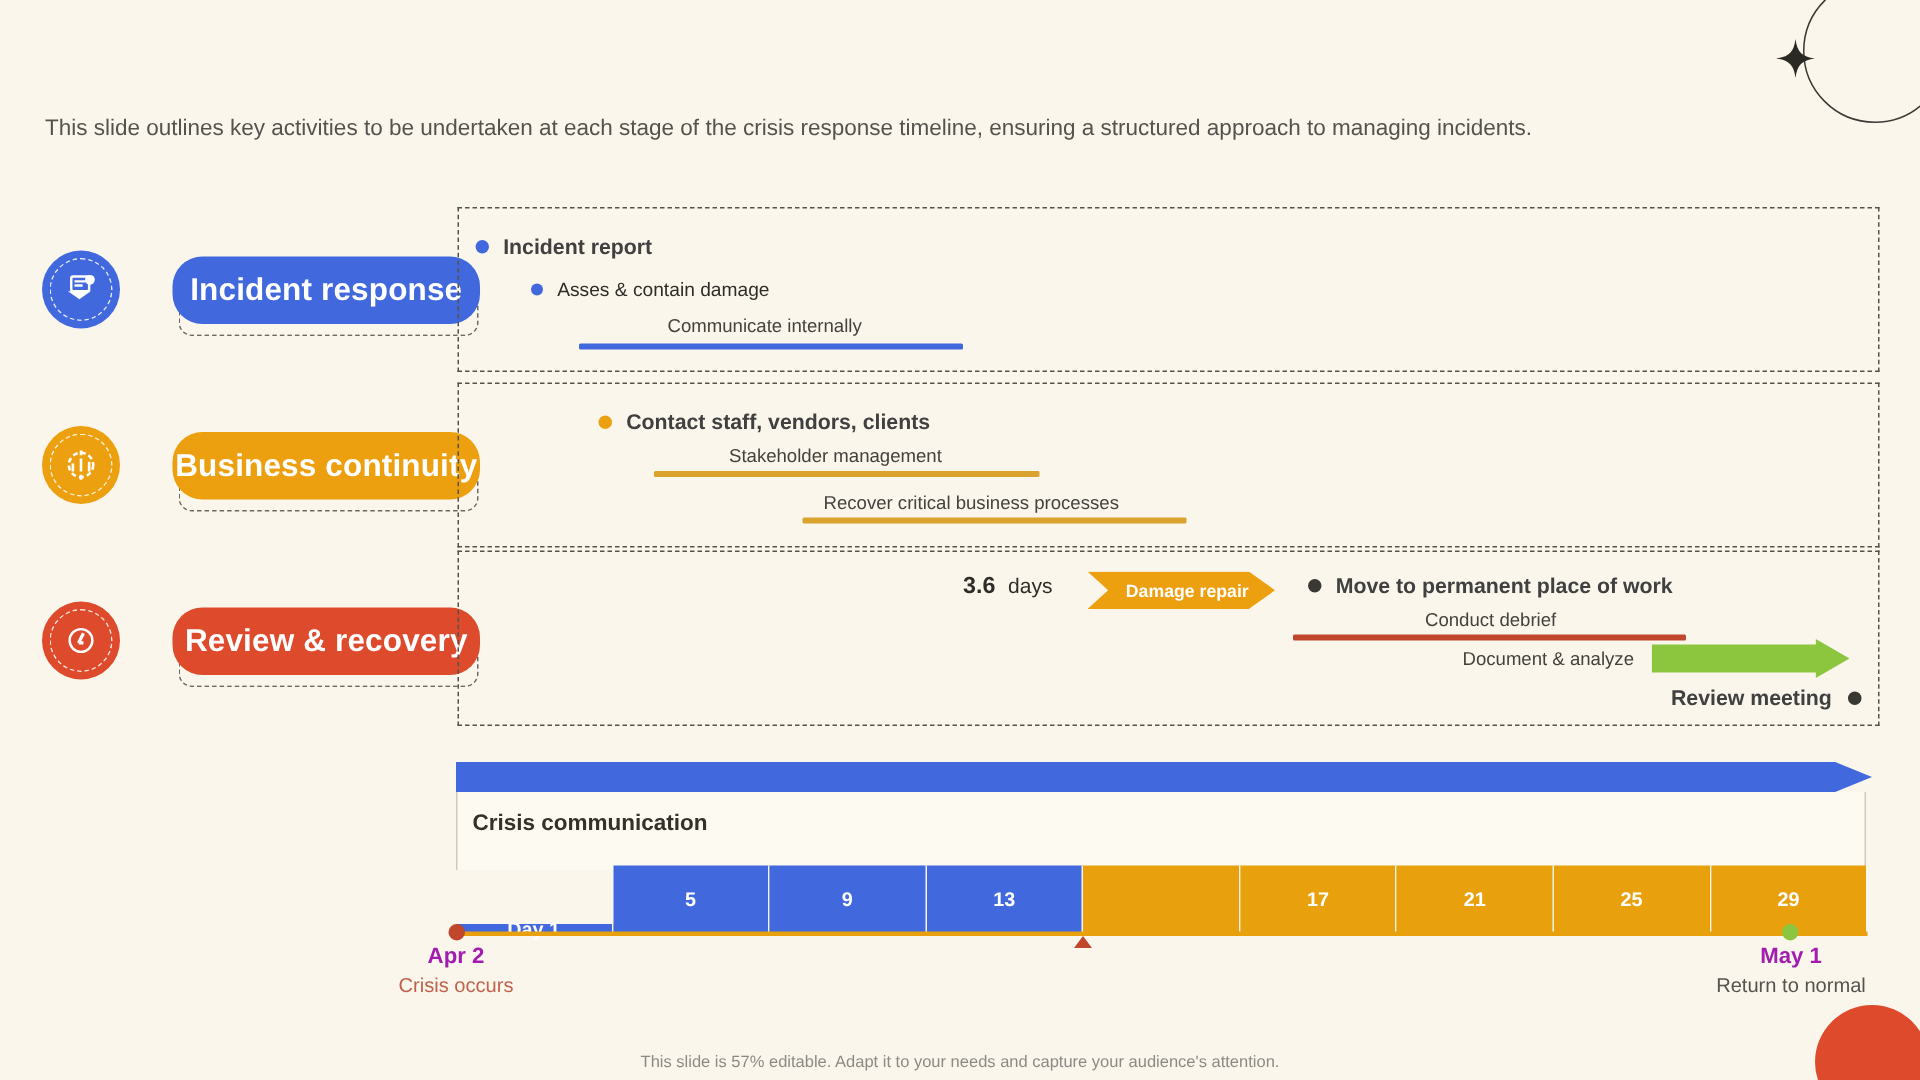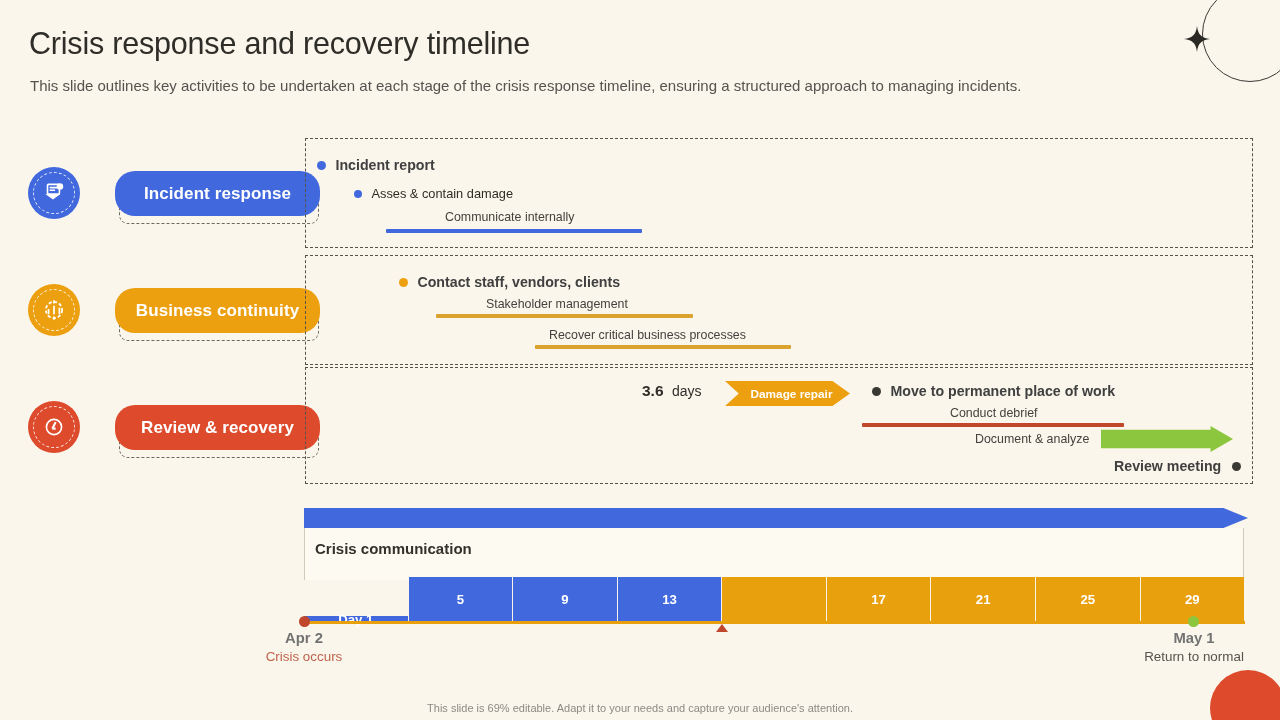--- a/index.html
+++ b/index.html
@@ -55,21 +55,21 @@
   }
   .cat-icon svg { position: relative; z-index: 2; }
   .chip-wrap { position: absolute; left: 62px; top: 4px; width: 208px; height: 45px; }
   .chip-ghost {
     position: absolute; left: 29px; top: 9px; width: 200px; height: 44px;
     border: 1.4px dashed #6b6963; border-radius: 9px; background: transparent;
   }
   .chip {
     position: absolute; left: 25px; top: 0; width: 205px; height: 45px;
     border-radius: 20px; display: flex; align-items: center; justify-content: center;
-    color: #fff; font-size: 17px; font-weight: bold; letter-spacing: .1px;
+    color: #fff; font-size: 21px; font-weight: bold; letter-spacing: .1px;
   }
 
   
   .row {
     position: absolute; left: 305px; width: 948px;
     border: 1.4px dashed #555249; background: transparent;
   }
   .bullet { display: inline-block; width: 9px; height: 9px; border-radius: 50%; vertical-align: middle; }
   .line-item { position: absolute; white-space: nowrap; }
   .li-title { font-size: 14.2px; font-weight: bold; color: #404040; }
@@ -113,37 +113,36 @@
   }
   .tl-cell:last-child { border-right: none; }
   .tl-base { position: absolute; left: 304px; top: 621px; width: 941px; height: 3px; background: #e8a00d; }
   .dot-marker { position: absolute; width: 11px; height: 11px; border-radius: 50%; }
   .tri-marker {
     position: absolute; width: 0; height: 0;
     border-left: 6px solid transparent; border-right: 6px solid transparent;
     border-bottom: 8px solid #c0462c;
   }
   .date-block { position: absolute; text-align: center; white-space: nowrap; }
-  .date-main { font-size: 14.8px; font-weight: bold; color: #737373; }
+  .date-main { font-size: 14.8px; font-weight: bold; color: #a21caf; }
   .date-sub  { font-size: 13.4px; margin-top: 3px; }
 </style>
 </head>
 <body>
 
 <div id="slide">
 
   <div class="deco-circle"></div>
   <div class="deco-star">
     <svg viewBox="0 0 24 24" width="26" height="26">
         <path d="M12 0 C13 8 16 11 24 12 C16 13 13 16 12 24 C11 16 8 13 0 12 C8 11 11 8 12 0Z" fill="currentColor"></path>
       </svg>
   </div>
   <div class="deco-blob"></div>
 
-  <div class="title">Crisis response and recovery timeline</div>
   <div class="subtitle">This slide outlines key activities to be undertaken at each stage of the crisis response timeline, ensuring a structured approach to managing incidents.</div>
 
   <div class="cat" style="top:167px">
     <div class="cat-icon" style="background:#4169dd">
       <div class="ring"></div>
       <svg width="26" height="26" viewBox="0 0 24 24" fill="none" stroke="#fff" stroke-width="1.5">
         <rect x="6" y="4" width="11" height="9" rx="1"></rect>
           <path d="M8 7h7M8 9.5h5"></path>
         <path d="M4 13h14l-7 5-7-5z" fill="#fff" stroke="none"></path>
           <circle cx="17.5" cy="6" r="3" fill="#fff" stroke="none"></circle>
@@ -250,14 +249,14 @@
 
   <div class="date-block" style="left:224px; top:630px; width:160px">
     <div class="date-main">Apr 2</div>
     <div class="date-sub" style="color:#c0624c">Crisis occurs</div>
   </div>
   <div class="date-block" style="left:1114px; top:630px; width:160px">
     <div class="date-main">May 1</div>
     <div class="date-sub" style="color:#55534e">Return to normal</div>
   </div>
 
-  <div class="footer">This slide is 69% editable. Adapt it to your needs and capture your audience's attention.</div>
+  <div class="footer">This slide is 57% editable. Adapt it to your needs and capture your audience's attention.</div>
 </div>
 
 </body></html>

